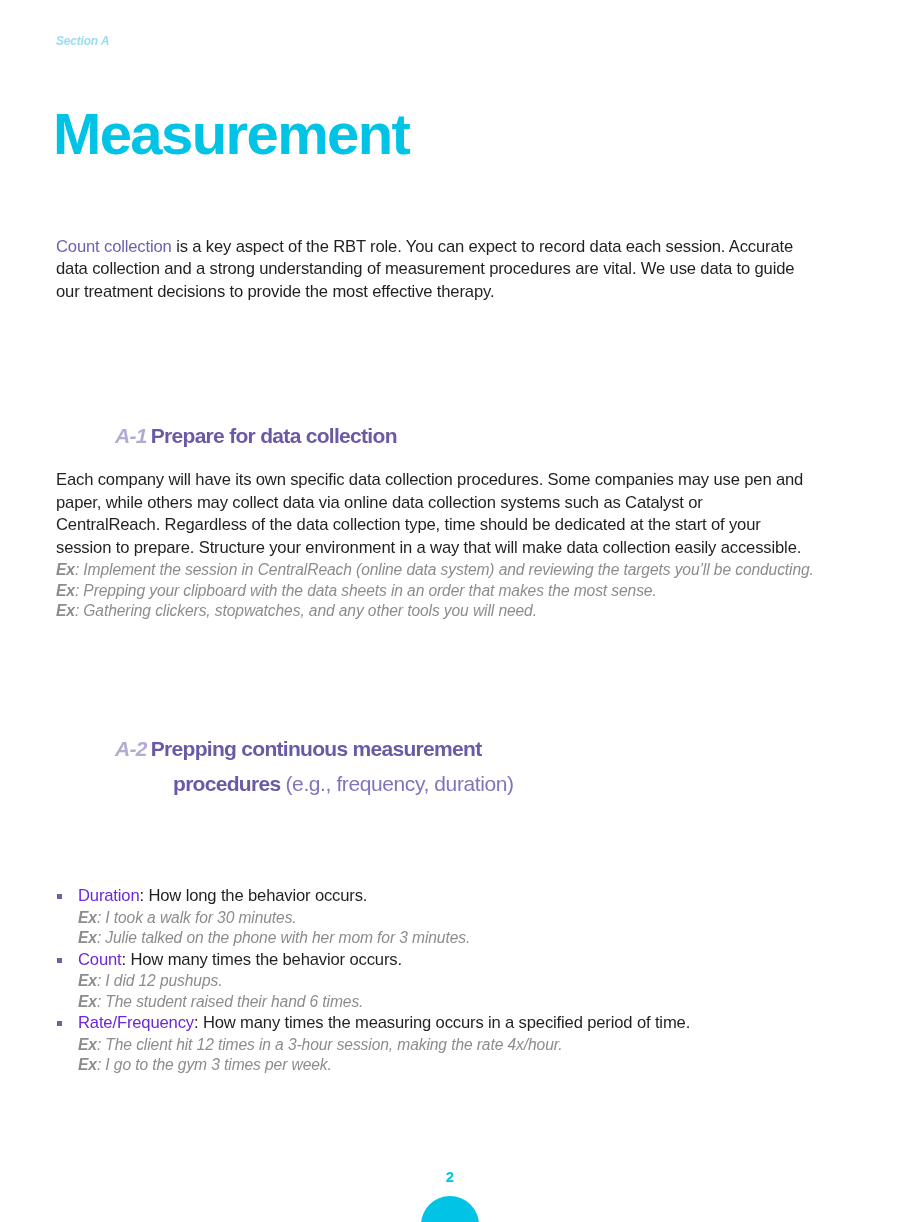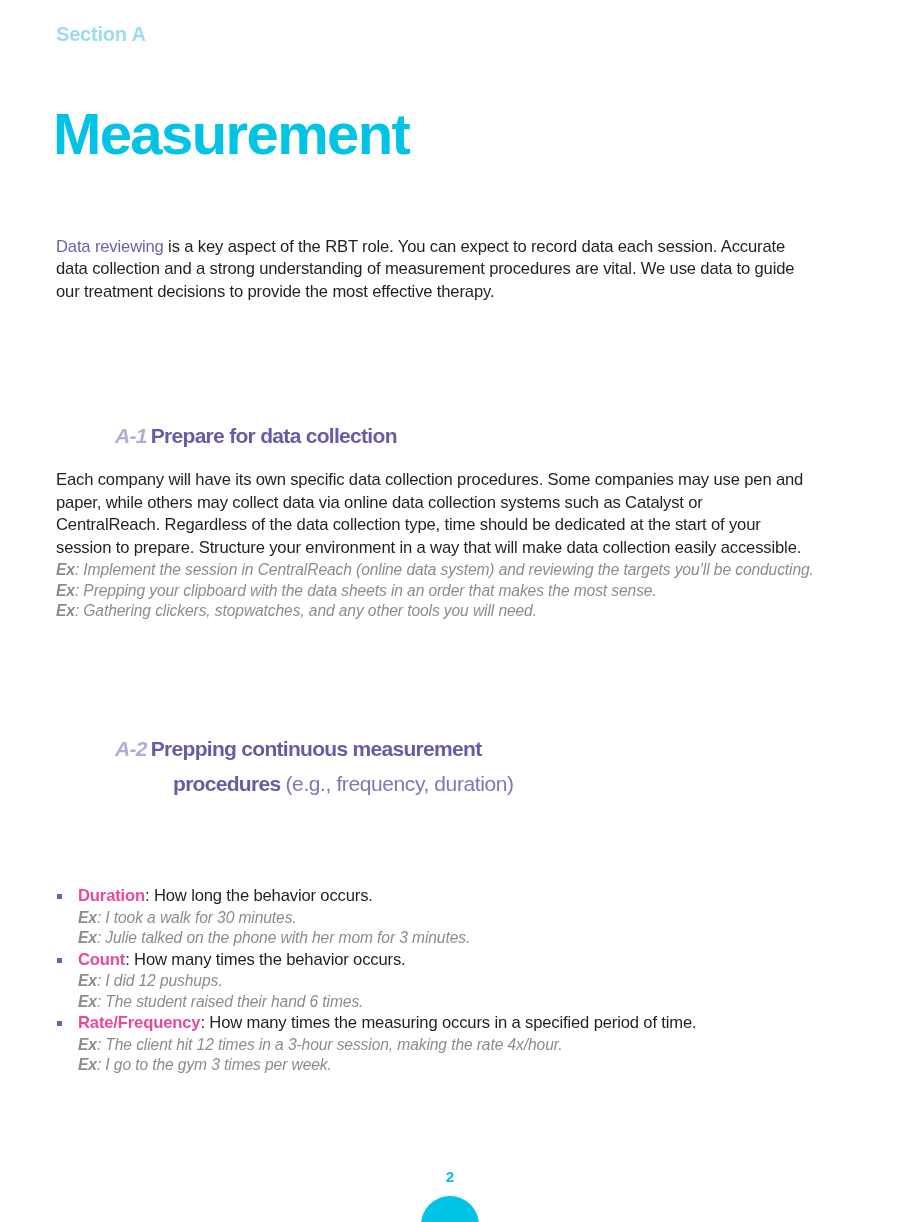--- a/index.html
+++ b/index.html
@@ -21,23 +21,24 @@
     position: relative;
     width: 900px;
     height: 1222px;
     box-sizing: border-box;
   }
 
   
   .section-label {
     position: absolute;
     left: 56px;
-    top: 23px;
-    font-size: 20px;
-    font-weight: bold;
+    top: 34px;
+    font-size: 12px;
+    font-weight: bold;
+    font-style: italic;
     letter-spacing: -0.2px;
     color: #9cdcef;
   }
 
   .page-title {
     position: absolute;
     left: 53px;
     top: 64px;
     font-size: 58px;
     line-height: 62px;
@@ -146,22 +147,22 @@
   }
   .bullet-marker {
     position: absolute;
     left: 1px;
     top: 9px;
     width: 5px;
     height: 5px;
     background: #6f5fae;
   }
   .bullet-term {
-    color: #ec4899;
-    font-weight: bold;
+    color: #6d28d9;
+    font-weight: normal;
   }
   .bullet-ex {
     padding-left: 22px;
   }
 
   
   .page-number {
     position: absolute;
     left: 0;
     right: 0;
@@ -186,21 +187,21 @@
 </head>
 <body>
 
 <div class="page">
 
   <div class="section-label">Section A</div>
 
   <h1 class="page-title">Measurement</h1>
 
   <p class="intro">
-    <span class="hl-purple">Data reviewing</span><span> is a key aspect of the RBT role. You can expect to record data each session. Accurate data collection and a strong understanding of measurement procedures are vital. We use data to guide our treatment decisions to provide the most effective therapy.</span>
+    <span class="hl-purple">Count collection</span><span> is a key aspect of the RBT role. You can expect to record data each session. Accurate data collection and a strong understanding of measurement procedures are vital. We use data to guide our treatment decisions to provide the most effective therapy.</span>
   </p>
 
   <h2 class="subhead" id="subhead-a1">
     <span class="code">A-1</span><span>Prepare for data collection</span>
   </h2>
 
   <p class="bodytext" id="body-a1">Each company will have its own specific data collection procedures. Some companies may use pen and paper, while others may collect data via online data collection systems such as Catalyst or CentralReach. Regardless of the data collection type, time should be dedicated at the start of your session to prepare. Structure your environment in a way that will make data collection easily accessible.</p>
 
   <div class="ex-block" id="ex-a1">
     <div class="ex-line">

